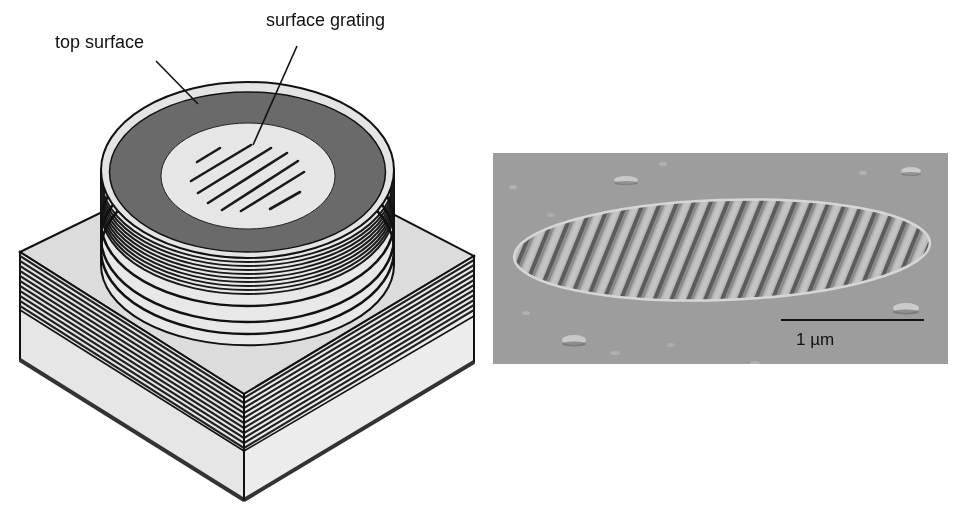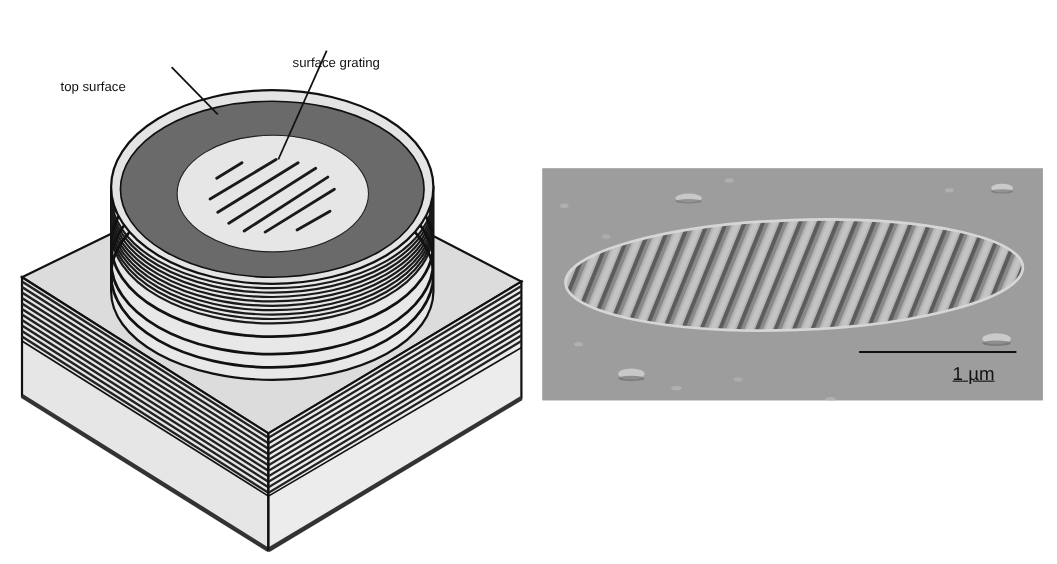--- a/index.html
+++ b/index.html
@@ -1,23 +1,23 @@
 <!DOCTYPE html>
 <html><head>
   <meta charset="utf-8">
   <style>
     html, body { margin: 0; padding: 0; background: #ffffff; }
     body { width: 961px; height: 513px; position: relative; overflow: hidden;
            font-family: "Liberation Sans", "DejaVu Sans", sans-serif; }
-    .label { position: absolute; font-size: 12px; color: #111; white-space: nowrap; line-height: 1; margin-top: 40px; }
+    .label { position: absolute; font-size: 18px; color: #111; white-space: nowrap; line-height: 1; }
     #lbl-top { left: 55px; top: 33px; }
     #lbl-grating { left: 266px; top: 11px; }
     svg { position: absolute; left: 0; top: 0; }
     #sem-panel { position: absolute; left: 493px; top: 153px; width: 455px; height: 211px; overflow: hidden; background: #9d9d9d; }
-    #scale-text { position: absolute; font-size: 17px; color: #111; left: 866px; top: 330px; text-decoration: underline; }
+    #scale-text { position: absolute; font-size: 17px; color: #111; left: 796px; top: 330px; }
   </style>
 </head>
 <body>
 
 <svg width="490" height="513" viewBox="0 0 490 513">
   <defs>
     <clipPath id="leftFaceClip">
       <polygon points="20,252 244,394 244,451 20,310"></polygon>
     </clipPath>
     <clipPath id="rightFaceClip">

